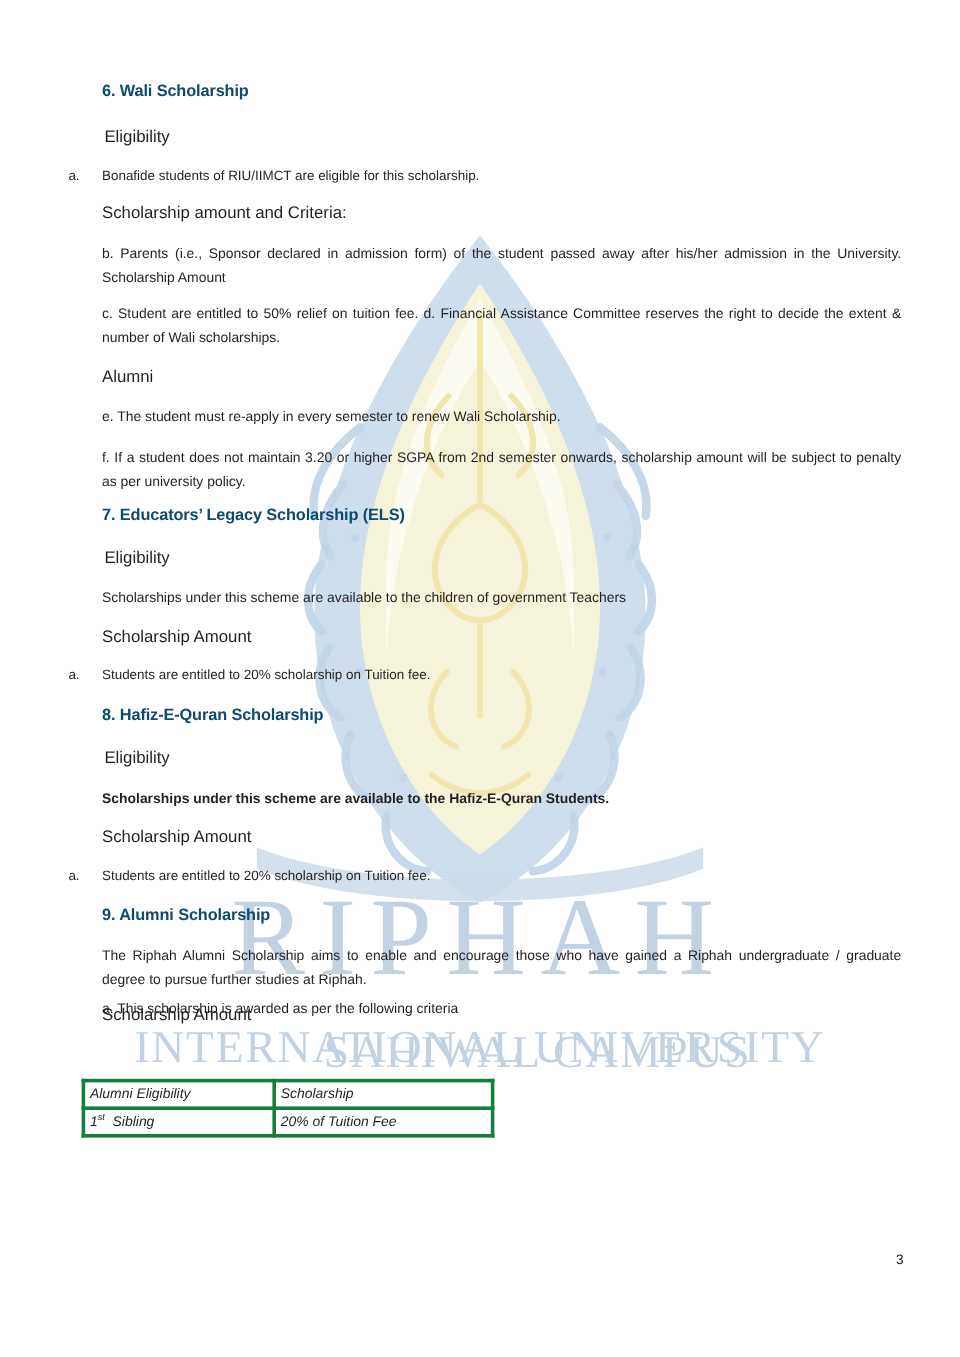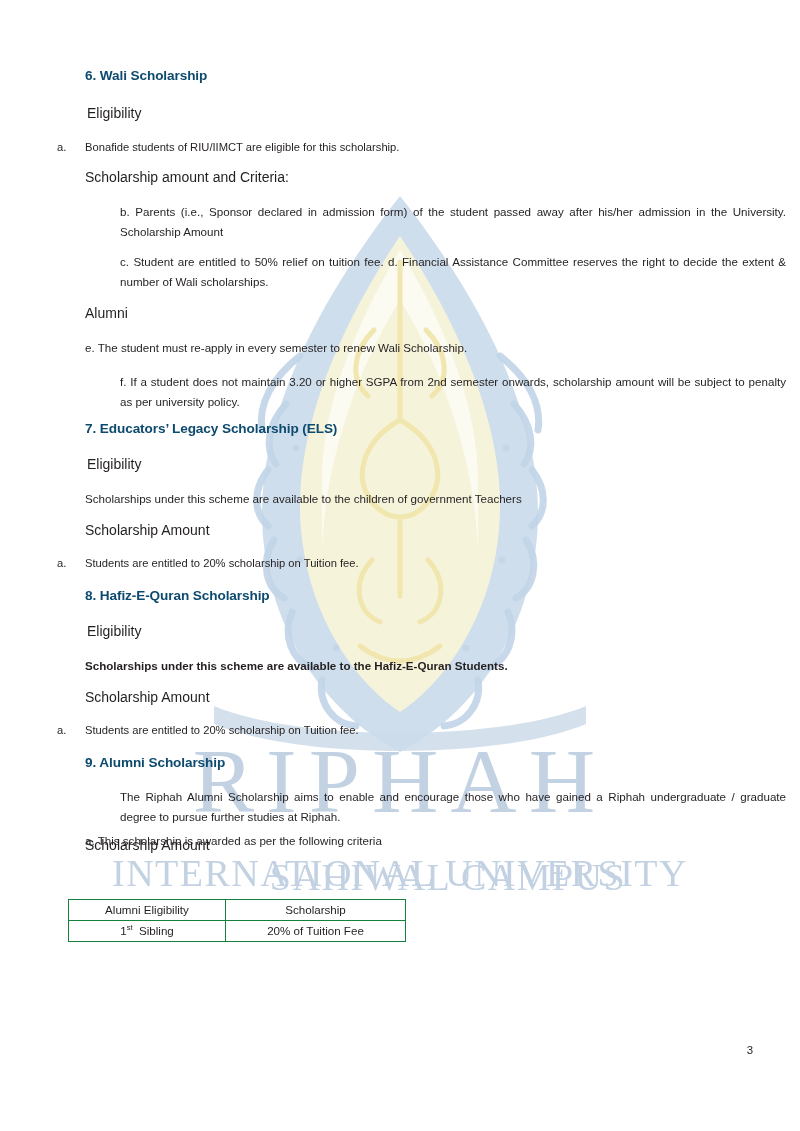--- a/index.html
+++ b/index.html
@@ -59,21 +59,20 @@
     white-space: nowrap;
   }
   .para {
     font-size: 11.6px;
     line-height: 19.6px;
     color: #231f20;
   }
   .para-j {
     text-align: justify;
     text-justify: inter-word;
-    margin-left: 35px;
   }
   .listrow {
     position: absolute;
     font-size: 11.2px;
     line-height: 16px;
     color: #231f20;
   }
   .listmark {
     position: absolute;
     left: 0;
@@ -89,25 +88,25 @@
   }
 
   
   .tbl {
     position: absolute;
     border-collapse: collapse;
     font-size: 11.6px;
     color: #231f20;
   }
   .tbl td {
-    border: 1px solid #15803d;
-    text-align: center;
+    border: 3px solid #15803d;
     padding: 1px 4px 2px 4px;
     height: 17px;
     line-height: 15px;
+    font-style: italic;
   }
   .col-a { width: 148px; }
   .col-b { width: 171px; }
   sup.ord {
     font-size: 7.6px;
     vertical-align: super;
     line-height: 0;
   }
 
   .pagenum {

